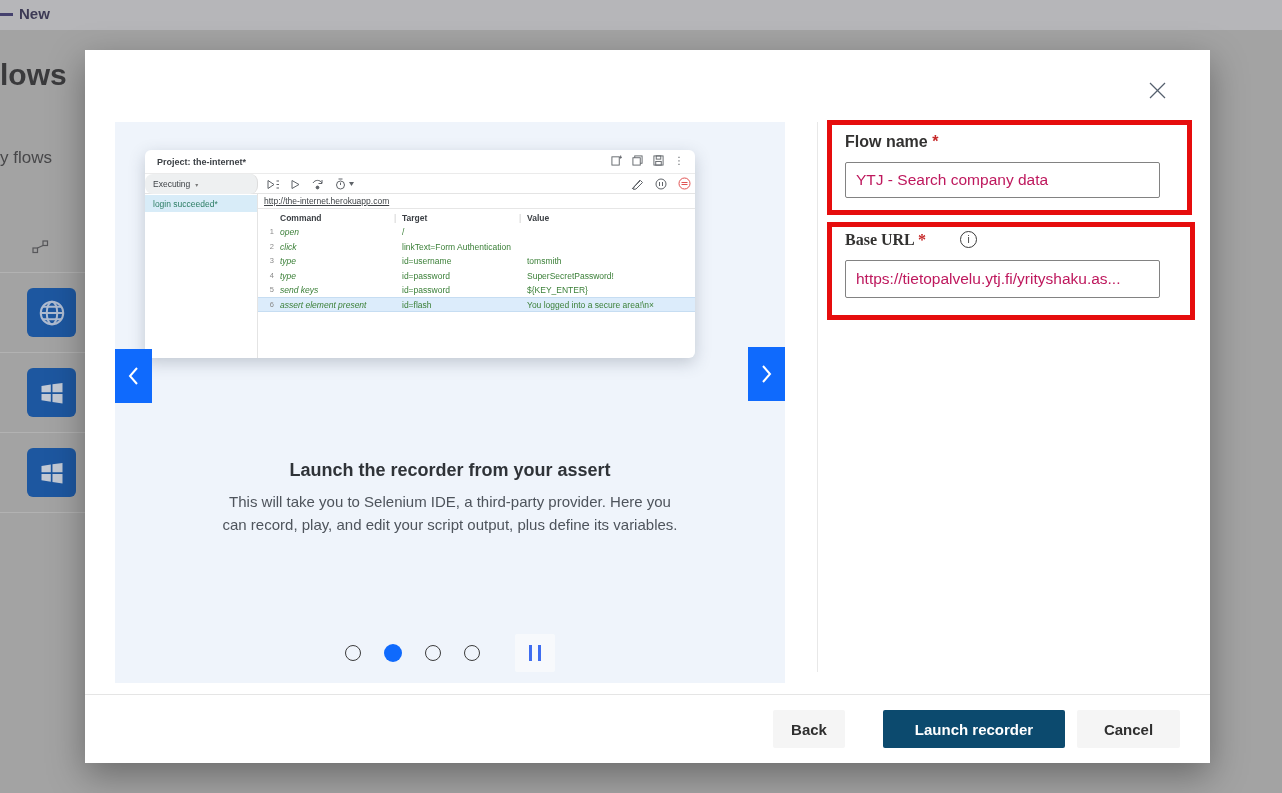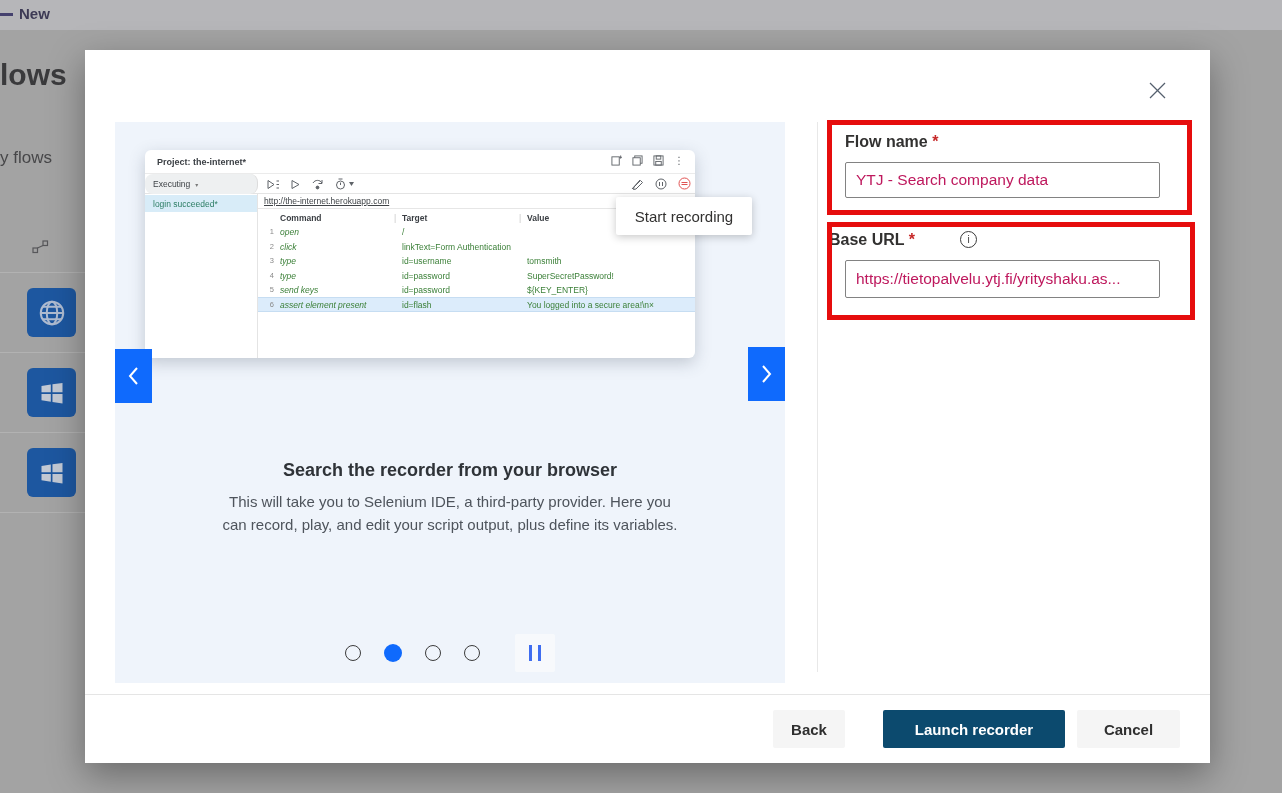--- a/index.html
+++ b/index.html
@@ -76,21 +76,21 @@
   .pause-btn { margin-left:12px; width:40px; height:38px; background:#f7f9fc; border:none; border-radius:2px;
                display:flex; align-items:center; justify-content:center; gap:6px; cursor:pointer; }
   .pause-bar { width:3px; height:16px; background:#3f6df0; }
 
   .v-divider { left:732px; top:72px; width:1px; height:550px; background:#e8e8e8; }
 
   
   .field-label { font-size:16px; font-weight:600; color:#323130; }
   .req { color:#c62828; }
   .lbl-flowname { left:760px; top:83px; }
-  .lbl-baseurl { left:744px; top:181px; }
+  .lbl-baseurl { left:760px; top:181px;font-family:Liberation Serif, serif; }
   .info-icon { left:875px; top:181px; width:17px; height:17px; border:1px solid #3a3a3a; border-radius:50%;
                display:flex; align-items:center; justify-content:center; font-size:10px; color:#3a3a3a; }
   .text-input { width:315px; height:36px; border:1px solid #828282; background:#fff; font-family:"Liberation Sans",sans-serif;
                 font-size:15.5px; color:#be185d; padding:0 10px; border-radius:2px; }
   .inp-flowname { left:760px; top:112px; }
   .inp-baseurl { left:760px; top:210px; height:38px; }
   .red-box { border:5px solid #e60d0d; pointer-events:none; z-index:5; }
   .red-box-1 { left:742px; top:70px; width:365px; height:95px; }
   .red-box-2 { left:742px; top:172px; width:368px; height:98px; }
 
@@ -312,38 +312,37 @@
             <div class="ide-row hl">
               <span class="num">6</span>
               <span class="cmd">assert element present</span>
               <span class="tgt">id=flash</span>
               <span class="val">You logged into a secure area!\n×</span>
             </div>
           </div>
         </div>
       </div>
 
-      <div class="abs tooltip">Start recording</div>
 
       <button class="abs arrow arrow-left">
         <span>
           <svg width="11" height="18" viewBox="0 0 11 18" fill="none" stroke="#ffffff" stroke-width="2">
             <polyline points="9,1 2,9 9,17"></polyline>
           </svg>
         </span>
       </button>
       <button class="abs arrow arrow-right">
         <span>
           <svg width="11" height="18" viewBox="0 0 11 18" fill="none" stroke="#ffffff" stroke-width="2">
             <polyline points="2,1 9,9 2,17"></polyline>
           </svg>
         </span>
       </button>
 
-      <div class="abs carousel-heading">Search the recorder from your browser</div>
+      <div class="abs carousel-heading">Launch the recorder from your assert</div>
       <div class="abs carousel-desc">
         <div>This will take you to Selenium IDE, a third-party provider. Here you</div>
         <div>can record, play, and edit your script output, plus define its variables.</div>
       </div>
 
       <div class="abs dots-row">
         <button class="dot"></button>
         <button class="dot active"></button>
         <button class="dot"></button>
         <button class="dot"></button>

